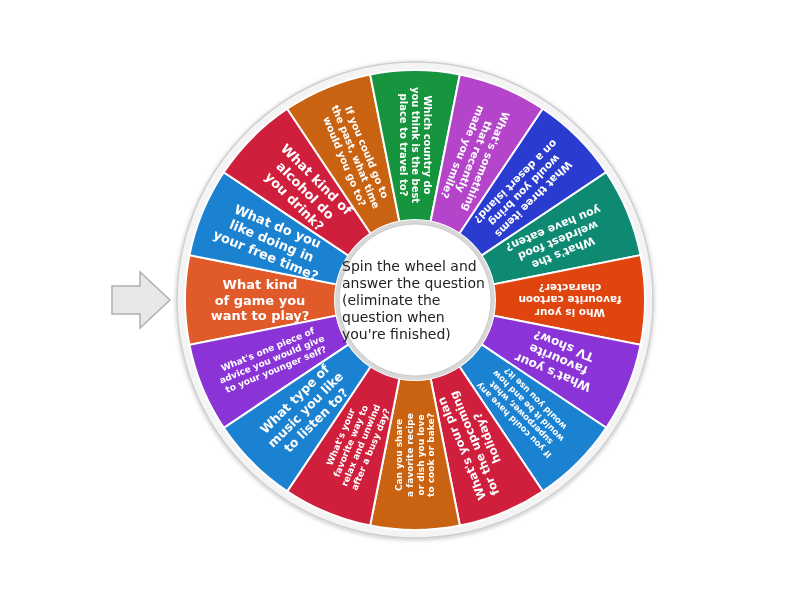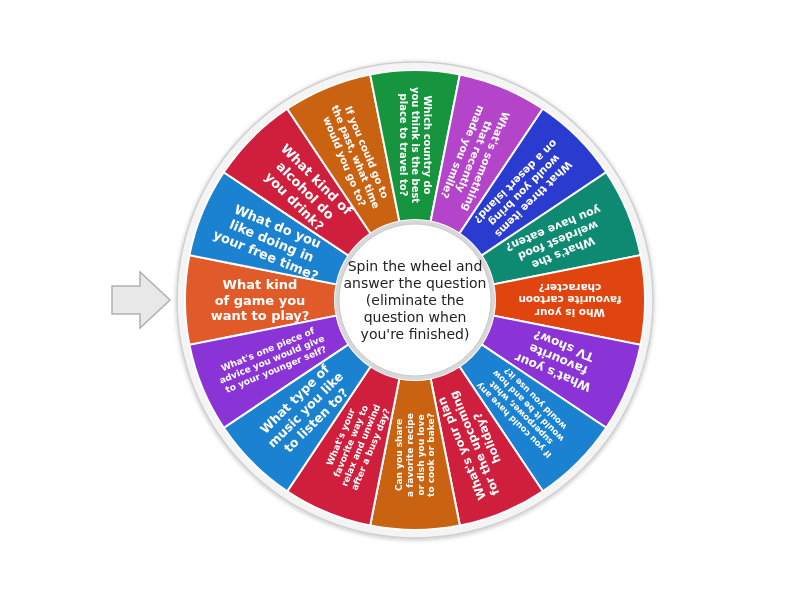--- a/index.html
+++ b/index.html
@@ -1,20 +1,20 @@
 <!DOCTYPE html>
 <html><head>
 <meta charset="utf-8">
 <style>
   html, body { margin:0; padding:0; background:#ffffff; }
   body { width:800px; height:600px; position:relative; overflow:hidden; font-family:"DejaVu Sans", sans-serif; }
   #stage { position:absolute; left:0; top:0; width:800px; height:600px; }
   .arrow { position:absolute; left:110px; top:270px; width:62px; height:60px; }
   svg text { font-family:"DejaVu Sans", sans-serif; }
-  .center-text { position:absolute; left:342px; top:248px; width:146px; height:104px; display:flex; align-items:center; justify-content:center; text-align:center; color:#222; font-size:14px; line-height:17px; font-family:"DejaVu Sans", sans-serif; }
+  .center-text { position:absolute; left:342px; top:248px; width:146px; height:104px; display:flex; align-items:center; justify-content:center; text-align:left; color:#222; font-size:14px; line-height:17px; font-family:"DejaVu Sans", sans-serif; }
 </style>
 </head>
 <body>
 
 <div id="stage">
   <svg class="arrow" viewBox="0 0 62 60">
     <polygon points="2,16 30,16 30,2 60,30 30,58 30,44 2,44" fill="#e8e8e8" stroke="#b0b0b0" stroke-width="1.5"></polygon>
   </svg>
 
   <svg id="wheel" width="800" height="600" style="position:absolute;left:0;top:0;">

